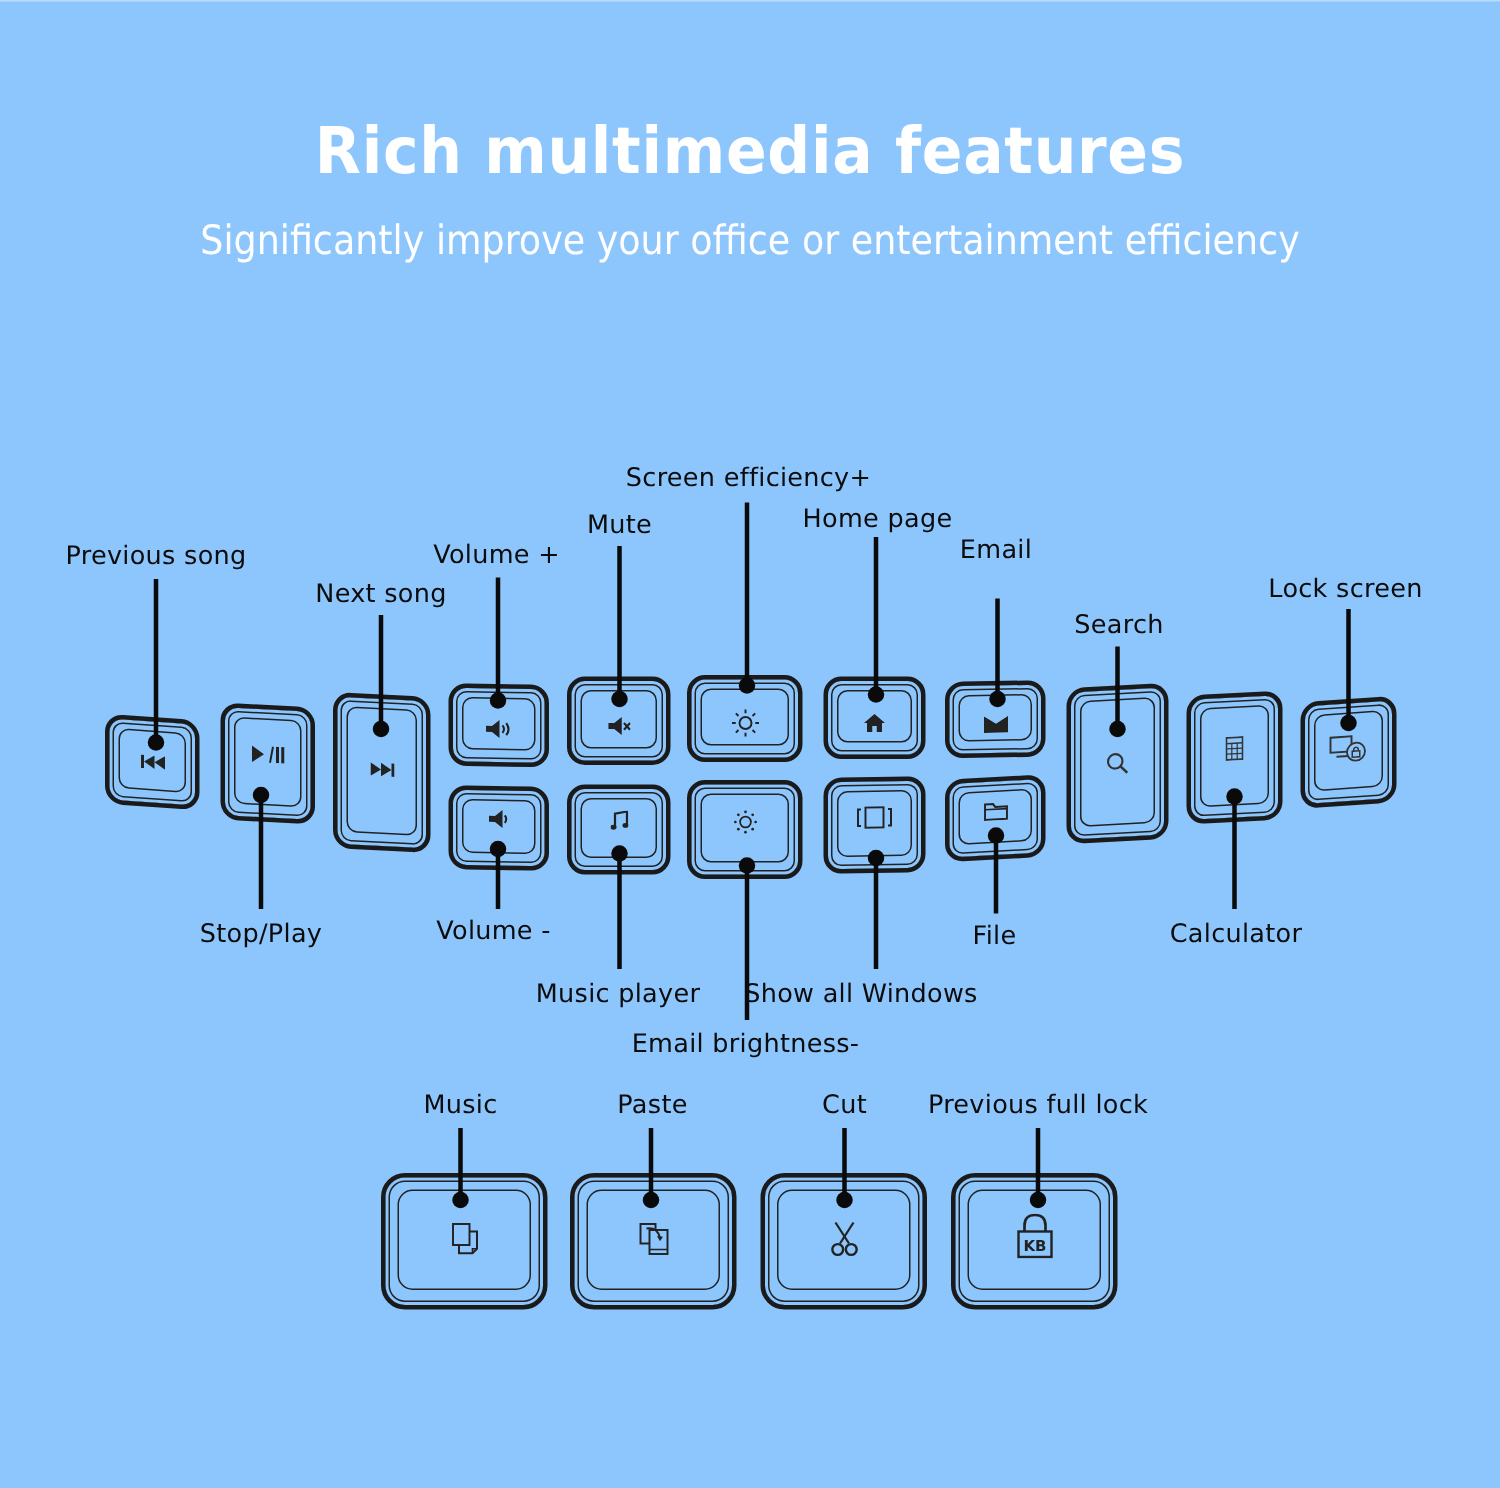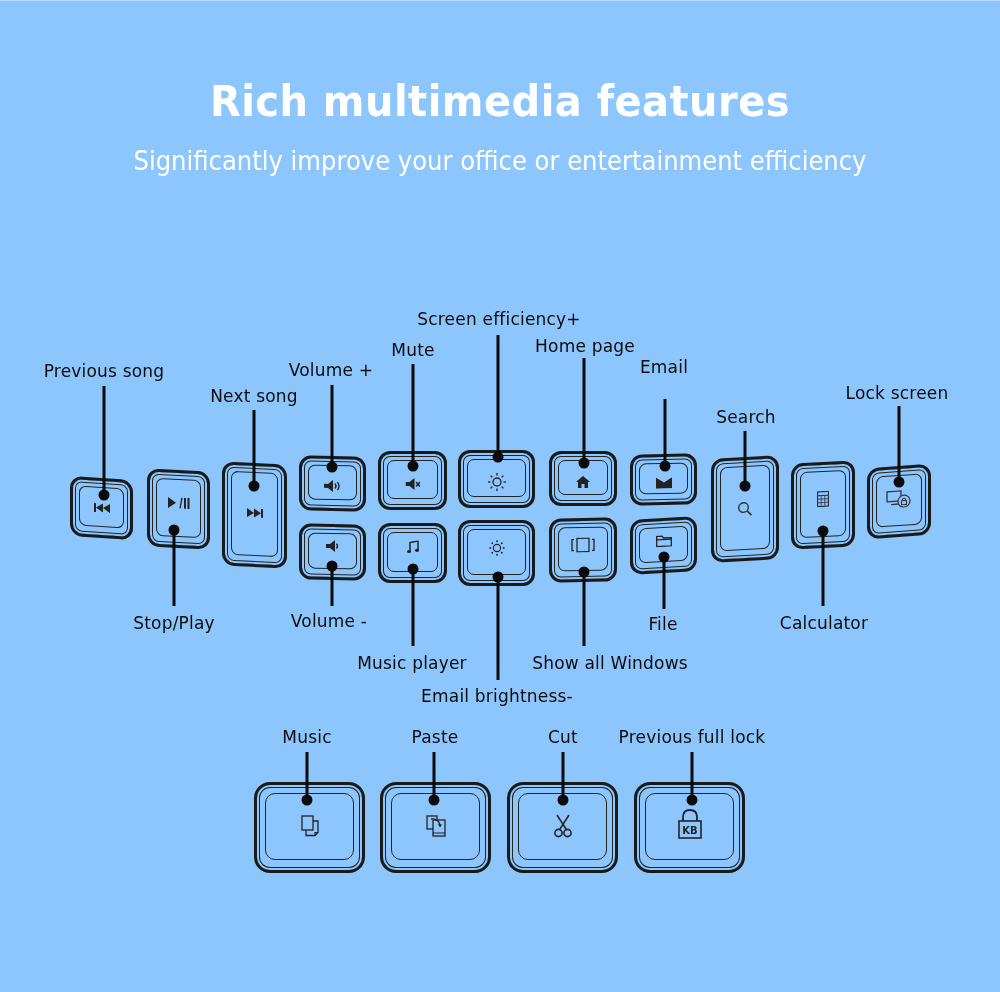--- a/index.html
+++ b/index.html
@@ -296,21 +296,21 @@
 <div class="dot" style="left:498px;top:457px;"></div>
 
 <div class="label" style="left:497px;top:686px;">Email brightness-</div>
 <div class="lead" style="left:498px;top:577px;height:103px;"></div>
 <div class="dot" style="left:498px;top:577px;"></div>
 
 <div class="label" style="left:585px;top:336px;">Home page</div>
 <div class="lead" style="left:584px;top:358px;height:105px;"></div>
 <div class="dot" style="left:584px;top:463px;"></div>
 
-<div class="label" style="left:610px;top:653px;text-align:center;">Show all Windows</div>
+<div class="label" style="left:574px;top:653px;text-align:center;">Show all Windows</div>
 <div class="lead" style="left:584px;top:572px;height:74px;"></div>
 <div class="dot" style="left:584px;top:572px;"></div>
 
 <div class="label" style="left:664px;top:357px;">Email</div>
 <div class="lead" style="left:665px;top:399px;height:67px;"></div>
 <div class="dot" style="left:665px;top:466px;"></div>
 
 <div class="label" style="left:663px;top:614px;">File</div>
 <div class="lead" style="left:664px;top:557px;height:52px;"></div>
 <div class="dot" style="left:664px;top:557px;"></div>

